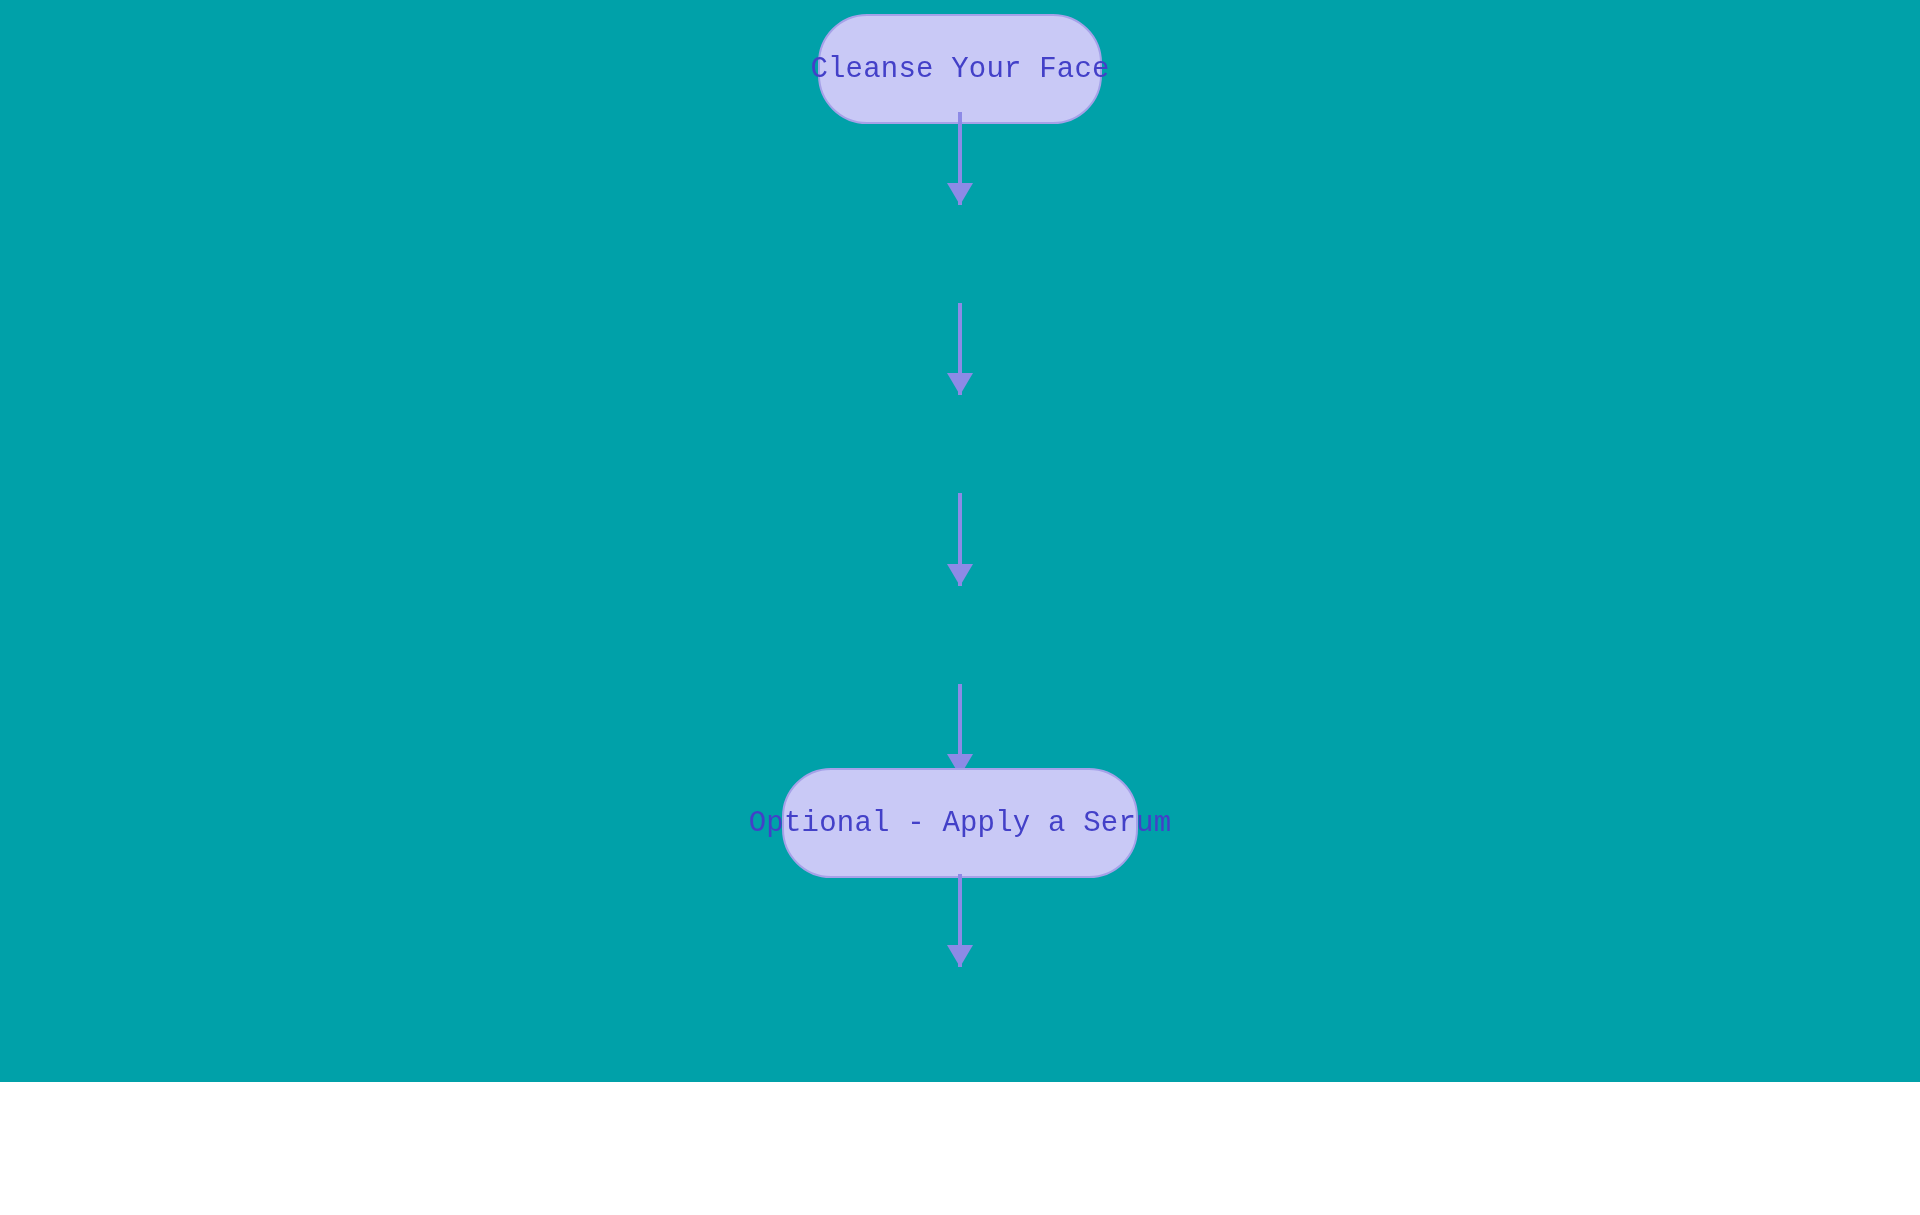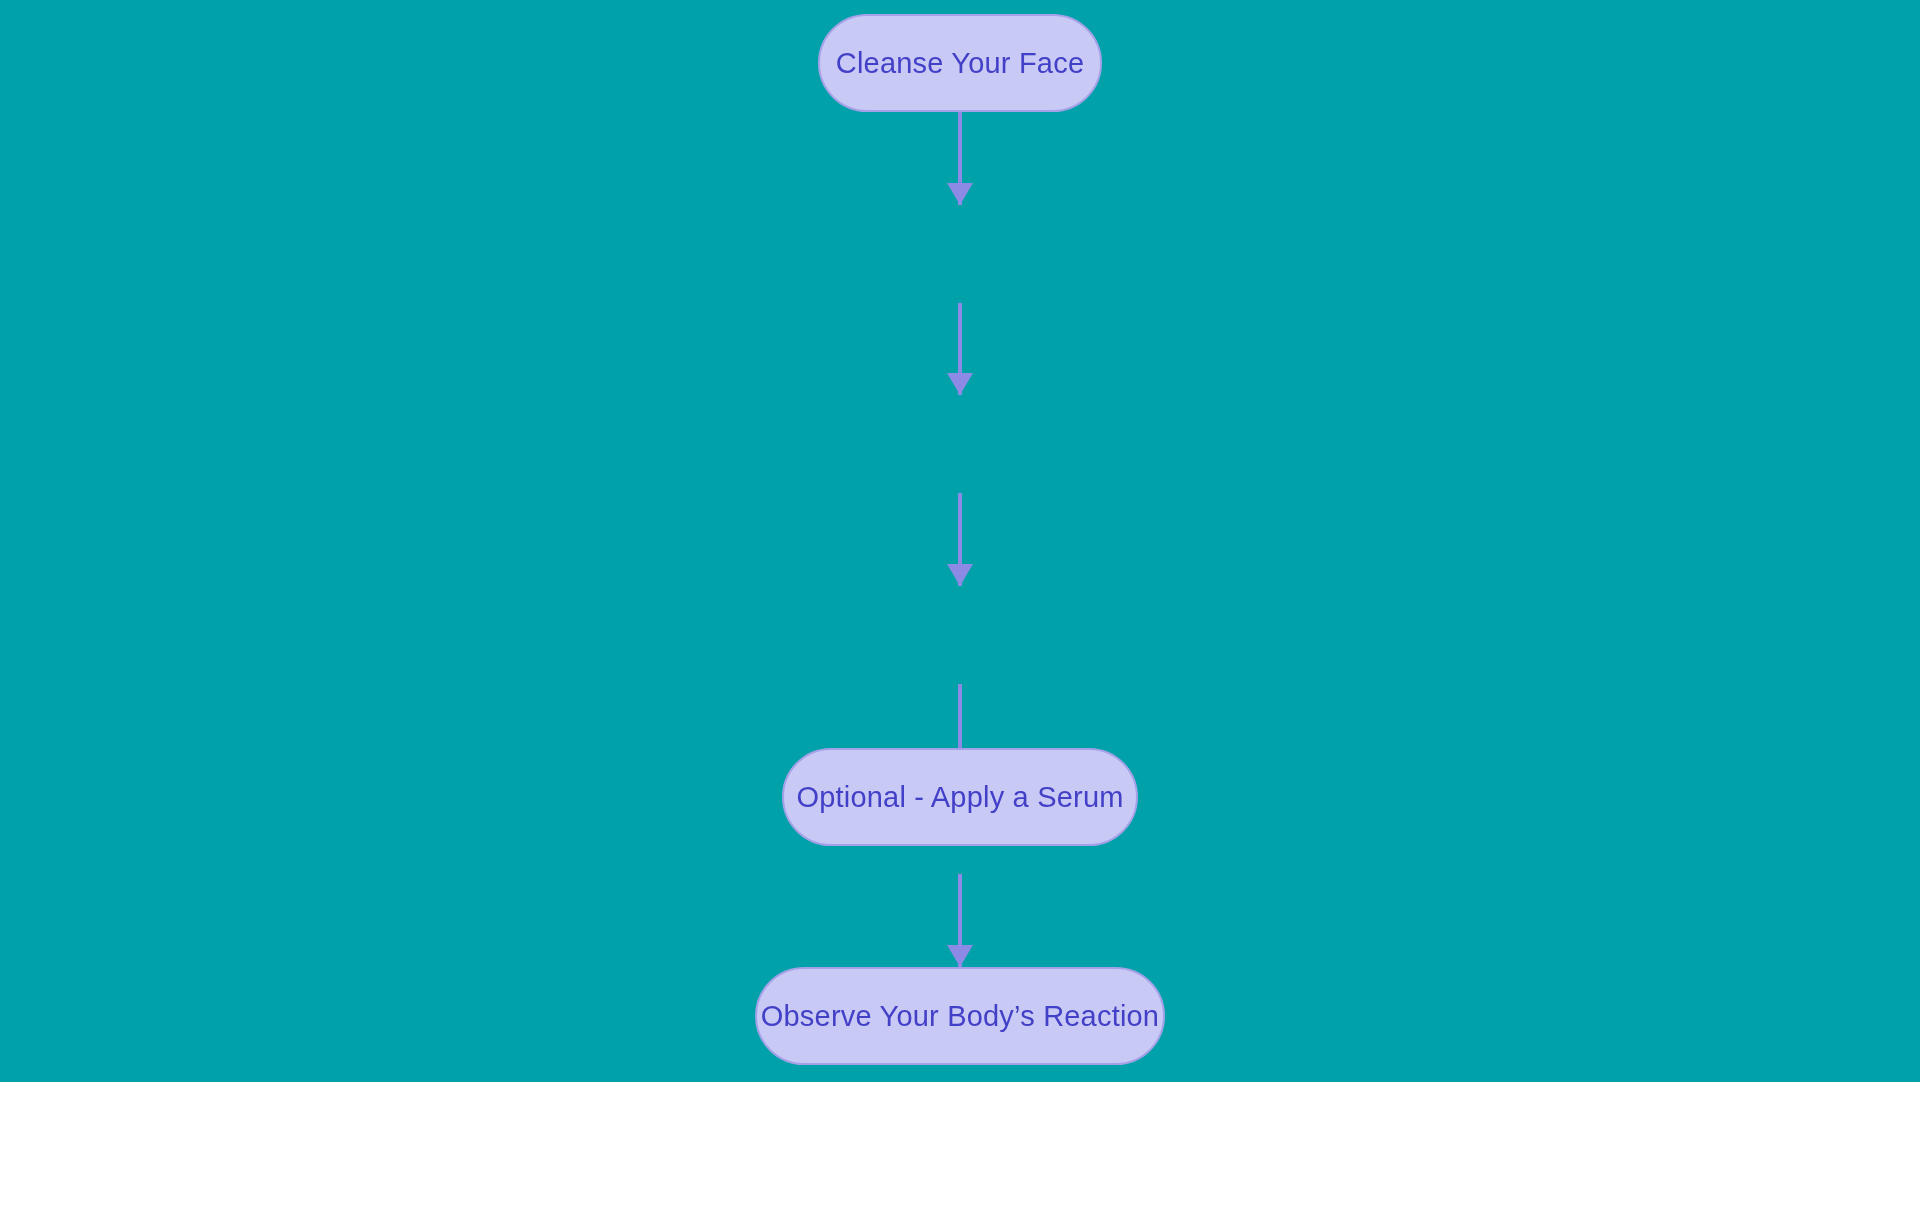--- a/index.html
+++ b/index.html
@@ -17,40 +17,41 @@
     background: #00A1A9;
     overflow: hidden;
   }
   .footer-strip {
     width: 1920px;
     height: 133px;
     background: #ffffff;
   }
   .flow-node {
     position: absolute;
-    height: 98px;
+    height: 110px;
     box-sizing: border-box;
     background: #C9C9F6;
     border: 2px solid #A5A1E8;
     border-radius: 49px;
     display: flex;
     align-items: center;
     justify-content: center;
     color: #4340C8;
     font-size: 29px;
     font-weight: 500;
     letter-spacing: 0.2px;
     white-space: nowrap;
     text-align: center;
+    font-family: Liberation Mono, monospace;
   }
   .node-1 { left: 818px; top: 14px;  width: 284px; }
   .node-2 { left: 882px; top: 205px; width: 156px; }
   .node-3 { left: 812px; top: 395px; width: 296px; }
   .node-4 { left: 749px; top: 586px; width: 422px; }
-  .node-5 { left: 782px; top: 748px; width: 356px; }
+  .node-5 { left: 782px; top: 768px; width: 356px; }
   .node-6 { left: 755px; top: 967px; width: 410px; }
 
   .connector {
     position: absolute;
     left: 947px;          
     width: 26px;
   }
   .conn-1 { top: 112px; height: 93px; }
   .conn-2 { top: 303px; height: 92px; }
   .conn-3 { top: 493px; height: 93px; }
@@ -110,19 +111,16 @@
 
   <div class="flow-node node-5">
     <span>Optional - Apply a Serum</span>
   </div>
 
   <div class="connector conn-5">
     <div class="line"></div>
     <div class="arrowhead"></div>
   </div>
 
-  <div class="flow-node node-6">
-    <span>Observe Your Body’s Reaction</span>
-  </div>
 
 </div>
 
 <div class="footer-strip"></div>
 
 </body></html>

